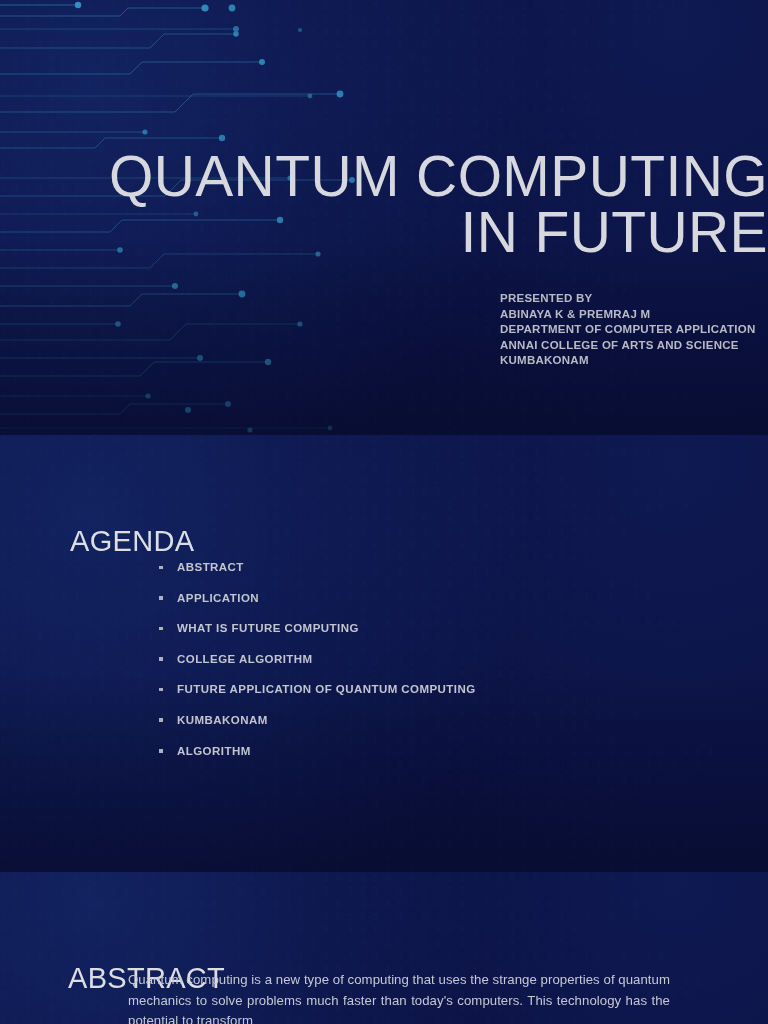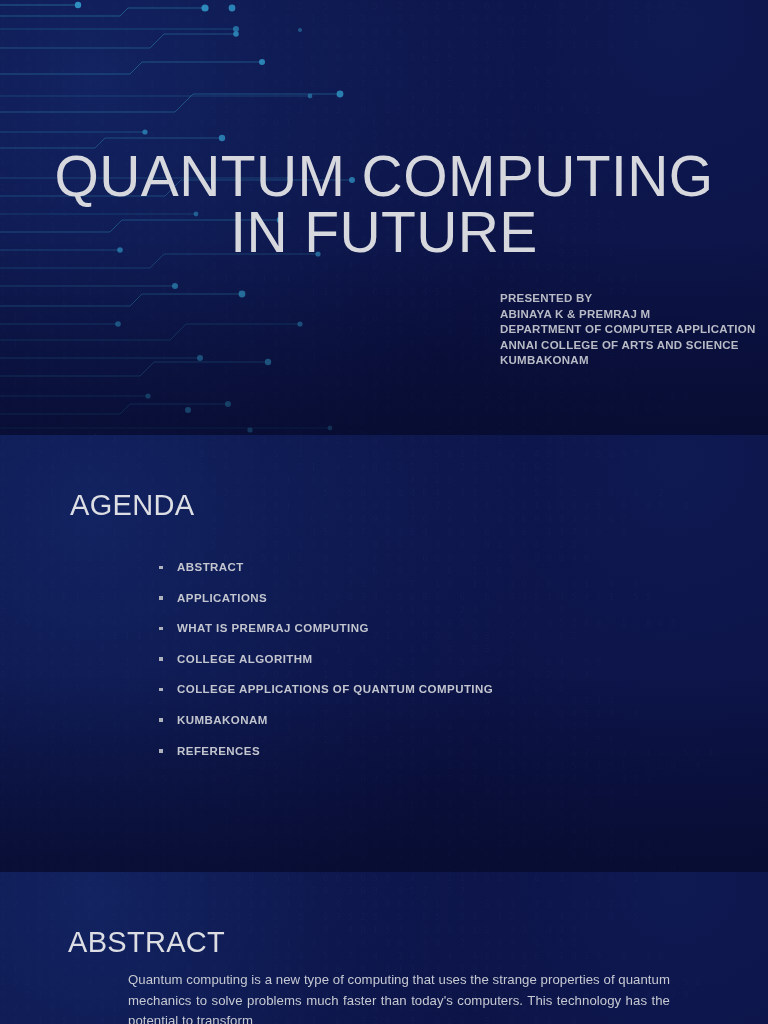--- a/index.html
+++ b/index.html
@@ -72,21 +72,21 @@
     left: 0; top: 0;
     width: 500px;
     height: 435px;
     pointer-events: none;
   }
 
   .title-block {
     position: absolute;
     left: 0; top: 148px;
     width: 768px;
-    text-align: center;
+    text-align: right;
     z-index: 4;
   }
   .deck-title {
     font-size: 57px;
     line-height: 0.99;
     font-weight: 300;
     color: #d6d8de;
     letter-spacing: 0.4px;
     font-family: "Liberation Sans", sans-serif;
     white-space: pre-line;
@@ -110,20 +110,21 @@
   
   #slide-agenda { top: 435px; height: 437px; }
 
   .section-heading {
     position: absolute;
     z-index: 4;
     font-size: 29px;
     font-weight: 300;
     color: #dcdee3;
     letter-spacing: 0.3px;
+    margin-top: 36px;
   }
   #agenda-heading { left: 70px; top: 54px; }
 
   .agenda-list {
     position: absolute;
     left: 155px;
     top: 117px;
     z-index: 4;
     list-style: none;
   }
@@ -318,26 +319,26 @@
         <span class="matrix-row">68060 69 572725 654  5 8 48 03 4  9 965  9 479 5    0244 91 82</span>
         <span class="matrix-row">04  5 424220 11 89 837   1 1 39 3 0918 56 537 71 4    57 84   </span>
         <span class="matrix-row"> 90 87 6  7   7 206 520 81 8  818 283  9952 496 0  29 96250 78</span>
       </div>
     <div class="glow"></div>
 
     <h2 class="section-heading" id="agenda-heading">AGENDA</h2>
 
     <ul class="agenda-list" id="agenda-list">
         <li>ABSTRACT</li>
-        <li>APPLICATIONS</li>
-        <li>WHAT IS PREMRAJ COMPUTING</li>
+        <li>APPLICATION</li>
+        <li>WHAT IS FUTURE COMPUTING</li>
         <li>COLLEGE ALGORITHM</li>
-        <li>COLLEGE APPLICATIONS OF QUANTUM COMPUTING</li>
+        <li>FUTURE APPLICATION OF QUANTUM COMPUTING</li>
         <li>KUMBAKONAM</li>
-        <li>REFERENCES</li>
+        <li>ALGORITHM</li>
       </ul>
 
     <div class="darken-bottom"></div>
   </section>
 
   <section class="slide" id="slide-abstract">
 
     <div class="matrix" id="matrix-abstract">
         <span class="matrix-row">764054621  67003700    80 510   665658  4 4117929 6   3  994 3</span>
         <span class="matrix-row">54 9 078 66 62    1   5        950 1   58 363 957      57     </span>

